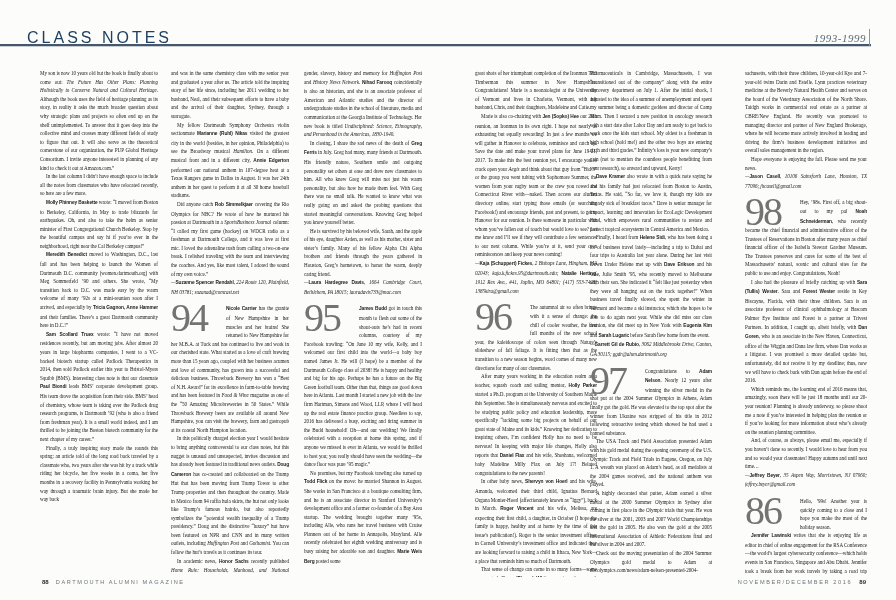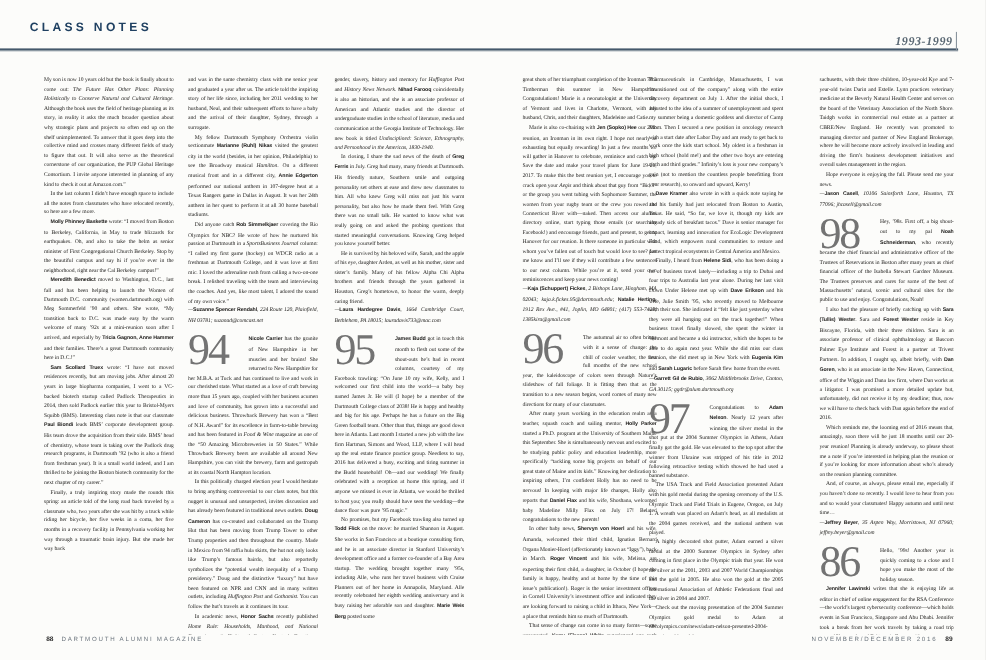--- a/index.html
+++ b/index.html
@@ -2,27 +2,27 @@
 <html><head>
 <meta charset="utf-8">
 <style>
   html,body{margin:0;padding:0;background:#e8e8e6;}
   .page{
     position:relative;width:896px;height:600px;background:#fcfcfa;
     overflow:hidden;font-family:"Liberation Serif",serif;color:#22211f;
   }
   
   .mast-title{
-    position:absolute;left:27px;top:19px;
-    font-family:"Liberation Sans",sans-serif;font-weight:700;
-    font-size:11px;letter-spacing:3px;color:#1f4061;
+    position:absolute;left:27px;top:29px;
+    font-family:"Liberation Sans",sans-serif;font-weight:400;
+    font-size:16px;letter-spacing:3px;color:#1f4061;
   }
   .mast-years{
     position:absolute;right:30px;top:32px;
-    font-style:italic;font-size:11px;color:#5c6a75;letter-spacing:0.5px;font-weight:bold;
+    font-style:italic;font-size:11px;color:#5c6a75;letter-spacing:0.5px;
   }
   .mast-rule{
     position:absolute;left:0;top:44px;width:871px;height:0;
     border-top:2px solid #44586b;box-shadow:0 1px 0 #c9ced2;
   }
   .mast-tick{
     position:absolute;left:869px;top:29px;width:1px;height:17px;background:#8a959e;
   }
   
   .col{

